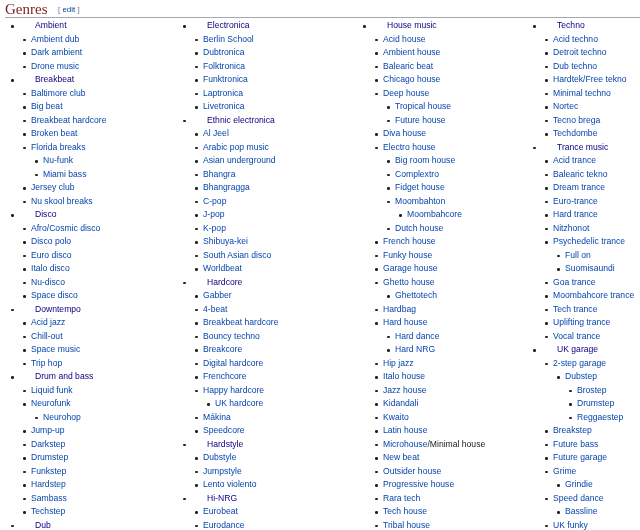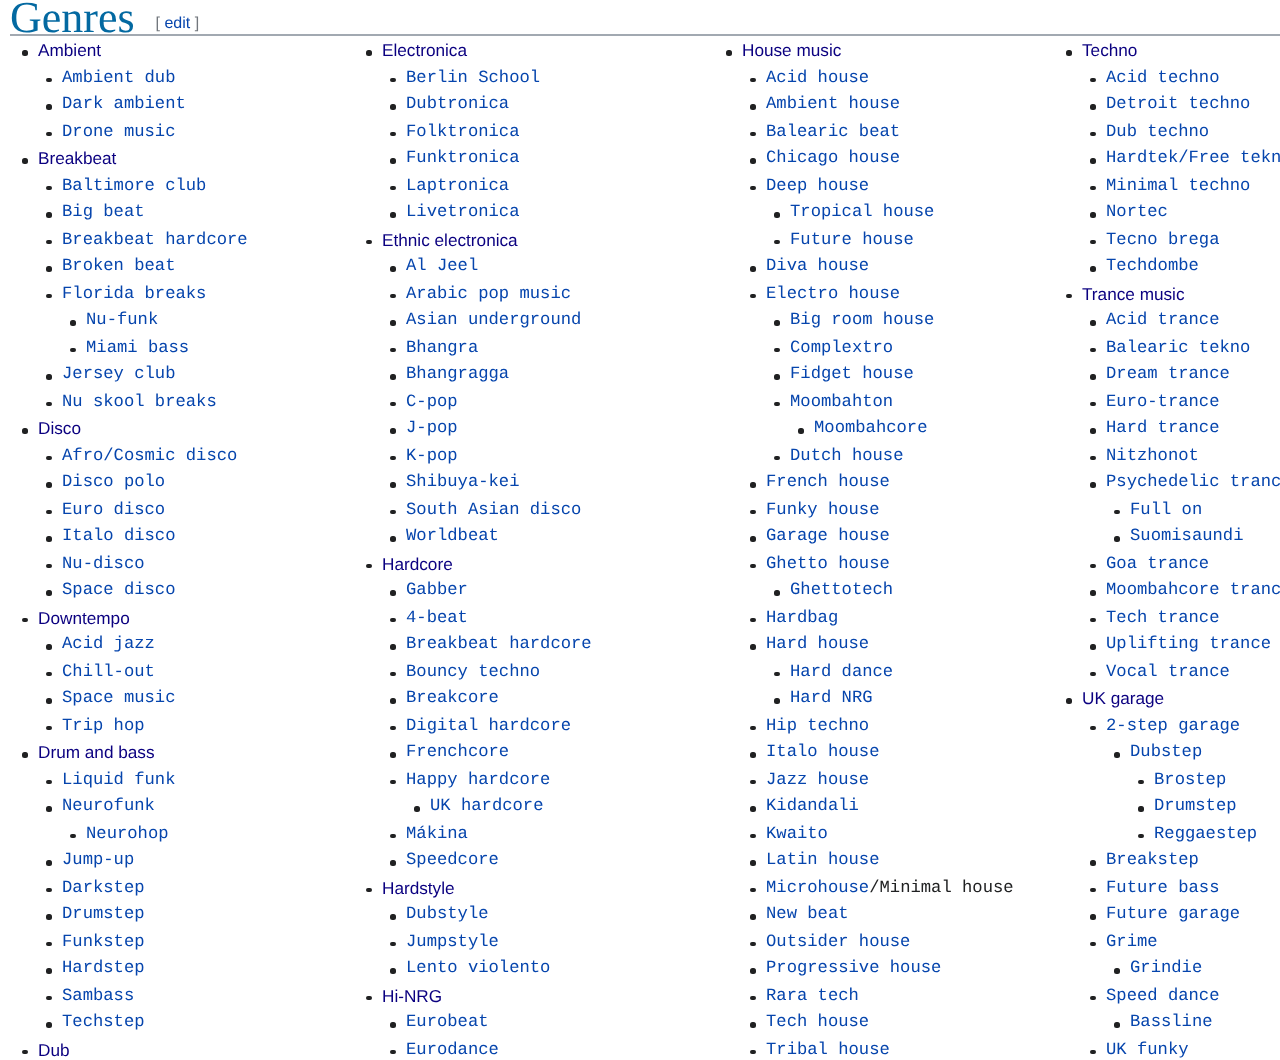--- a/index.html
+++ b/index.html
@@ -1,30 +1,30 @@
 <!DOCTYPE html>
 <html><head>
 <meta charset="utf-8">
 <style>
   html, body { margin: 0; padding: 0; background: #ffffff; }
   body { width: 640px; height: 530px; overflow: hidden; position: relative; font-family: "Liberation Sans", sans-serif; }
   .heading { position: absolute; left: 5px; top: 0; width: 635px; height: 17px; border-bottom: 1px solid #a2a9b1; }
-  .heading h2 { margin: 0; font-family: "Liberation Serif", serif; font-weight: normal; font-size: 22px; color: #0369a1; display: inline-block; line-height: 17px; }
+  .heading h2 { margin: 0; font-family: "Liberation Serif", serif; font-weight: normal; font-size: 15px; color: #7f1d1d; display: inline-block; line-height: 17px; }
   .editsection { font-size: 8px; color: #72777d; margin-left: 6px; vertical-align: 2px; }
   .editsection a { color: #0645ad; text-decoration: none; margin-top: 44px; }
   .col { position: absolute; top: 19px; }
   ul { list-style: none; margin: 0; padding: 0; }
   li { font-size: 8.6px; line-height: 13.5px; position: relative; white-space: nowrap; }
   li > .row { display: block; padding-left: 14px; position: relative; }
   li > .row::before { content: ""; position: absolute; width: 2.5px; height: 2.5px; border-radius: 50%; background: #202122; left: 6px; top: 6px; }
-  li > ul { padding-left: 12px; font-family: Liberation Mono, monospace; }
+  li > ul { padding-left: 12px; }
   a { text-decoration: none; }
   .lvl0 > li > .row a { color: #0b0080; }
   a.link { color: #0645ad; }
-  .lvl0 > li > .row a.link { color: #0b0080; }
+  .lvl0 > li > .row a.link { color: #0b0080; margin-left: 16px; }
   ul ul a.link { color: #0645ad; }
   .plain { color: #202122; }
 </style>
 </head>
 <body>
 
 <div class="heading">
   <h2>Genres</h2>
   <span class="editsection"><span>[</span> <a href="#">edit</a> <span>]</span></span>
 </div>
@@ -372,21 +372,21 @@
             <ul>
               <li>
                 <span class="row"><a href="#" class="link">Hard dance</a></span>
               </li>
               <li>
                 <span class="row"><a href="#" class="link">Hard NRG</a></span>
               </li>
             </ul>
           </li>
           <li>
-            <span class="row"><a href="#" class="link">Hip techno</a></span>
+            <span class="row"><a href="#" class="link">Hip jazz</a></span>
           </li>
           <li>
             <span class="row"><a href="#" class="link">Italo house</a></span>
           </li>
           <li>
             <span class="row"><a href="#" class="link">Jazz house</a></span>
           </li>
           <li>
             <span class="row"><a href="#" class="link">Kidandali</a></span>
           </li>

